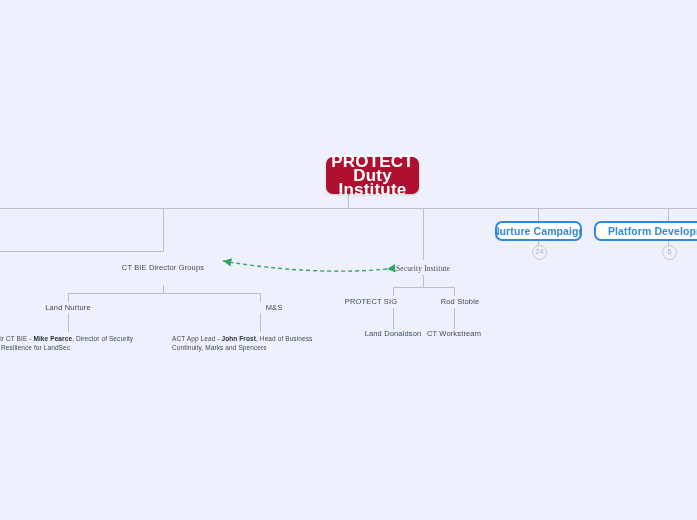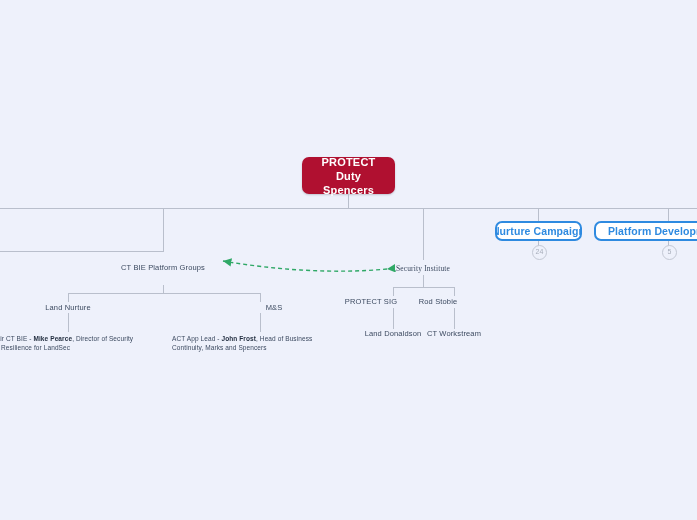--- a/index.html
+++ b/index.html
@@ -29,28 +29,29 @@
 
   
   .root-node {
     position: absolute;
     box-sizing: border-box;
     background: #b01030;
     color: #ffffff;
     border-radius: 7px;
     text-align: center;
     font-weight: bold;
-    font-size: 11px;
+    font-size: 17px;
     line-height: 14px;
     letter-spacing: .2px;
     display: flex;
     align-items: center;
     justify-content: center;
     box-shadow: 0 1px 2px rgba(40,40,60,.22);
     padding: 8px 8px;
+    margin-left: 24px;
   }
 
   
   .pill-node {
     position: absolute;
     box-sizing: border-box;
     background: #ffffff;
     border: 2px solid #2e8ae0;
     border-radius: 7px;
     color: #2e8ae0;
@@ -115,37 +116,37 @@
   }
 </style>
 </head>
 <body>
 
 <div id="canvas">
 
   <div class="root-node" style="left:302px; top:157px; width:93px; height:37px;">
     <div>
       <div>PROTECT Duty</div>
-      <div>Spencers</div>
+      <div>Institute</div>
     </div>
   </div>
 
   <div class="conn v" style="left:348px; top:194px; height:14px;"></div>
 
   <div class="conn h" style="left:0px; top:208px; width:697px;"></div>
 
   <div class="conn v" style="left:163px; top:208px; height:43px;"></div>
   <div class="conn v" style="left:423px; top:208px; height:52px;"></div>
   <div class="conn v" style="left:538px; top:208px; height:13px;"></div>
   <div class="conn v" style="left:668px; top:208px; height:13px;"></div>
 
   <div class="conn h" style="left:0px; top:251px; width:164px;"></div>
 
   <div class="text-node center two-line" style="left:163px; top:263px; width:160px;">
-    <div>CT BIE Platform Groups</div>
+    <div>CT BIE Director Groups</div>
   </div>
 
   <div class="conn v" style="left:163px; top:285px; height:8px;"></div>
   <div class="conn h" style="left:68px; top:293px; width:192px;"></div>
   <div class="conn v" style="left:68px; top:293px; height:9px;"></div>
   <div class="conn v" style="left:260px; top:293px; height:9px;"></div>
 
   <div class="text-node center" style="left:68px; top:303px;">Land Nurture</div>
   <div class="text-node center" style="left:260px; top:303px;padding-left:28px;">M&amp;S</div>
 
@@ -157,21 +158,21 @@
   <div class="note" style="left:172px; top:335px; width:168px;"><span>ACT App Lead - </span><b>John Frost</b><span>, Head of Business Continuity, Marks and Spencers</span></div>
 
   <div class="text-node center" style="left:423px; top:264px;font-family:Liberation Serif, serif;">Security Institute</div>
 
   <div class="conn v" style="left:423px; top:275px; height:12px;"></div>
   <div class="conn h" style="left:393px; top:287px; width:61px;"></div>
   <div class="conn v" style="left:393px; top:287px; height:9px;"></div>
   <div class="conn v" style="left:454px; top:287px; height:9px;"></div>
 
   <div class="text-node center" style="left:371px; top:297px;">PROTECT SIG</div>
-  <div class="text-node center" style="left:430px; top:297px;padding-left:16px;">Rod Stobie</div>
+  <div class="text-node center" style="left:452px; top:297px;padding-left:16px;">Rod Stobie</div>
 
   <div class="conn v" style="left:393px; top:308px; height:21px;"></div>
   <div class="conn v" style="left:454px; top:308px; height:21px;"></div>
 
   <div class="text-node center" style="left:393px; top:329px;">Land Donaldson</div>
   <div class="text-node center" style="left:454px; top:329px;text-align:right;">CT Workstream</div>
 
   <svg class="green-link" style="left:215px; top:256px;" width="180" height="18" viewBox="0 0 180 18">
     <defs>
       <marker id="arrow-right" markerWidth="7" markerHeight="7" refX="6" refY="3" orient="auto" markerUnits="strokeWidth">

